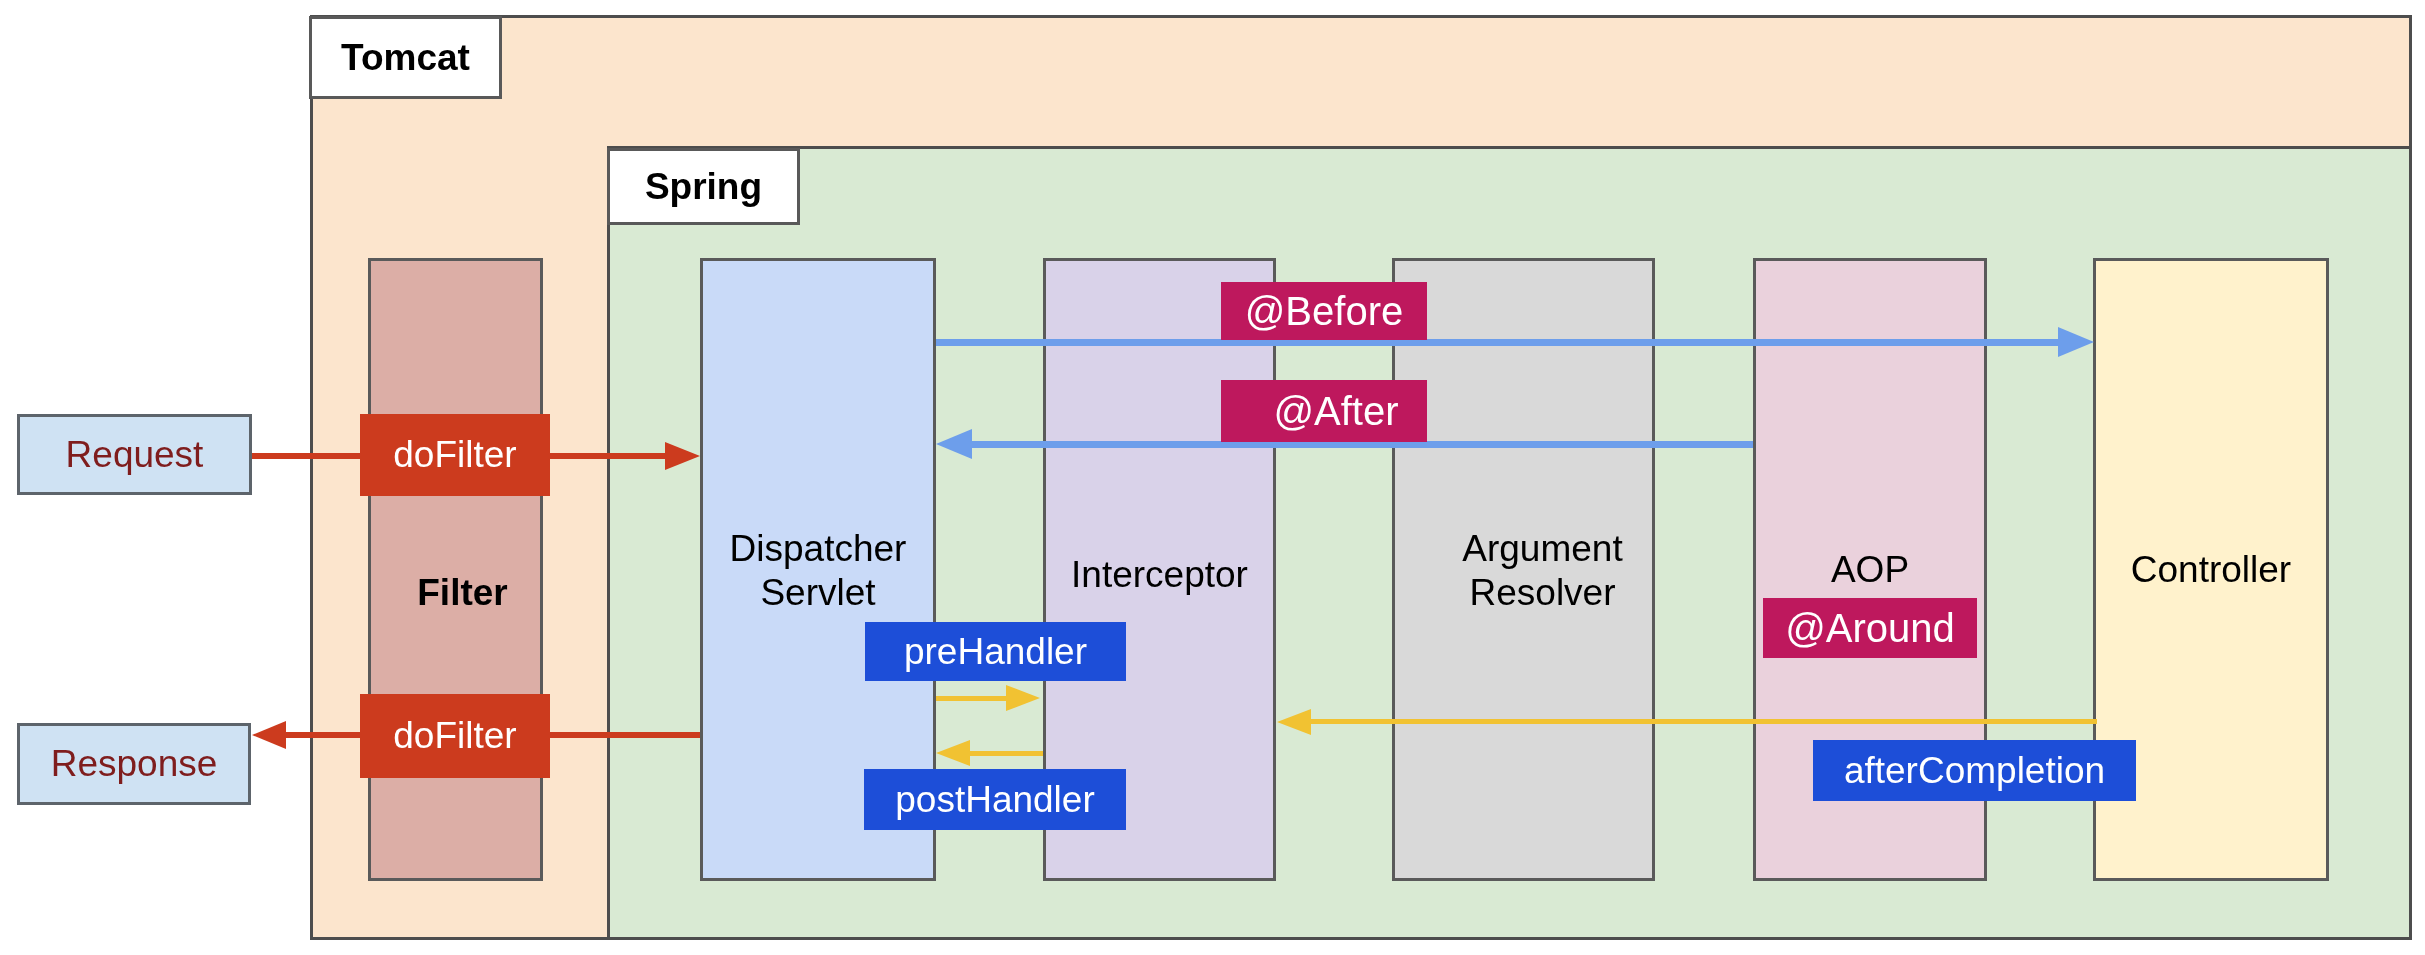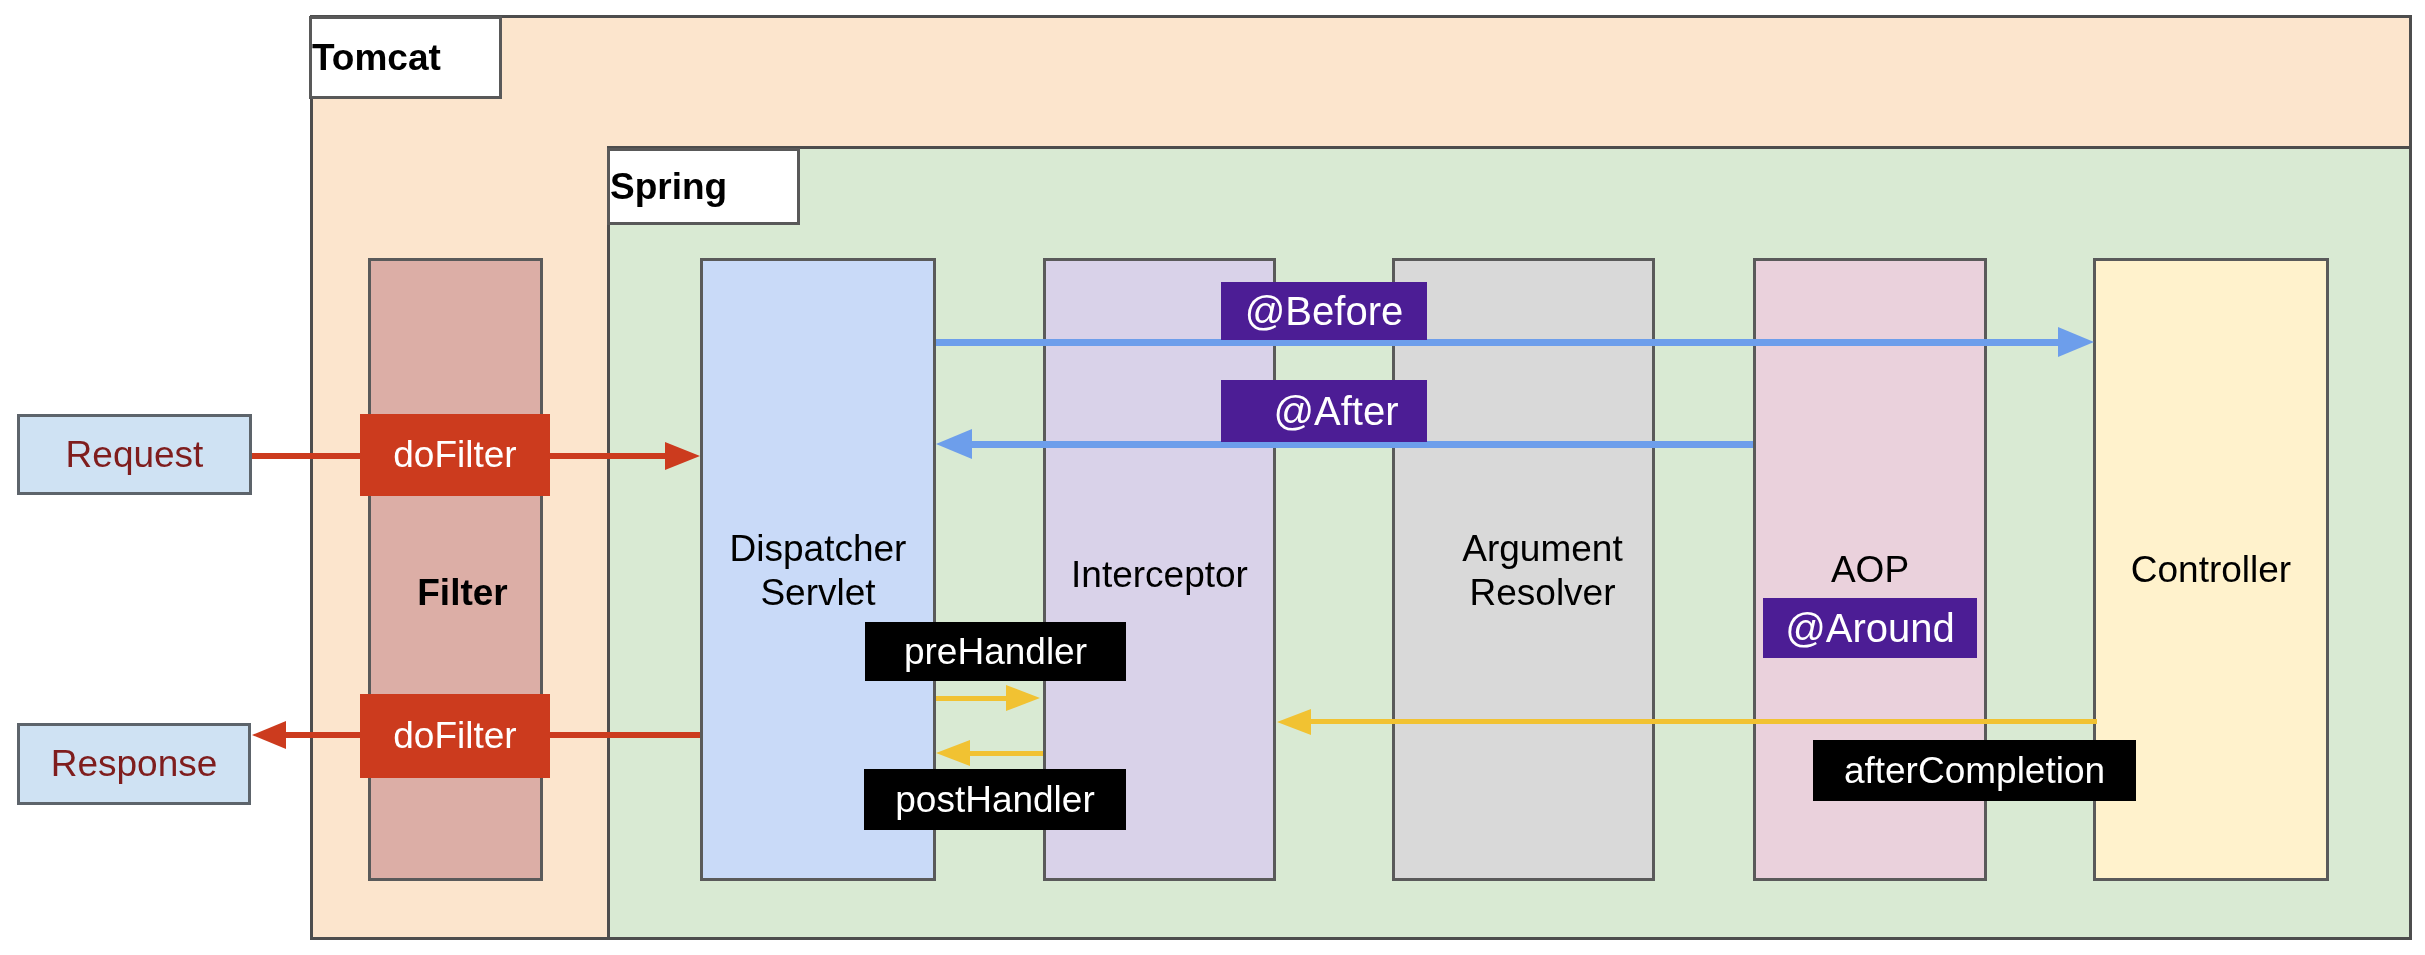--- a/index.html
+++ b/index.html
@@ -10,21 +10,21 @@
   }
 
   
   .big-box { position:absolute; border:3px solid #4d4d4d; }
   .tomcat { left:310px; top:15px; width:2102px; height:925px; background:#fce5cd; z-index:1; }
   .spring { left:607px; top:146px; width:1805px; height:794px; background:#d9ead3; z-index:2; }
 
   
   .tab {
     position:absolute; background:#ffffff; border:3px solid #595959; z-index:7;
-    display:flex; align-items:center; justify-content:flex-start;
+    display:flex; align-items:center; justify-content:center;
     font-size:37px; font-weight:bold; color:#000;
   }
   .tomcat-tab { left:309px; top:16px; width:193px; height:83px; }
   .spring-tab { left:607px; top:148px; width:193px; height:77px; }
 
   
   .col { position:absolute; top:258px; height:623px; border:3px solid #5a5a5a; z-index:3; }
   .col-filter      { left:368px;  width:175px; background:#dcaea6; }
   .col-dispatcher  { left:700px;  width:236px; background:#c9daf8; }
   .col-interceptor { left:1043px; width:233px; background:#d9d2e9; }
@@ -54,22 +54,22 @@
   .blue   { background:#6d9eeb; }
   .yellow { background:#f1c232; }
   .tri { position:absolute; width:0; height:0; z-index:5; }
 
   
   .badge {
     position:absolute; z-index:6; color:#ffffff;
     display:flex; align-items:center; justify-content:center; font-size:37px;
   }
   .badge-red    { background:#cc3b1e; }
-  .badge-blue   { background:#4c1d95; font-size:40px; }
-  .badge-yellow { background:#000000; }
+  .badge-blue   { background:#be185d; font-size:40px; }
+  .badge-yellow { background:#1d4ed8; }
 
   .dofilter-top    { left:360px;  top:414px; width:190px; height:82px; }
   .dofilter-bottom { left:360px;  top:694px; width:190px; height:84px; }
   .before-badge    { left:1221px; top:282px; width:206px; height:58px; }
   .after-badge     { left:1221px; top:380px; width:206px; height:62px;padding-left:24px; }
   .around-badge    { left:1763px; top:598px; width:214px; height:60px; }
   .prehandler      { left:865px;  top:622px; width:261px; height:59px; }
   .posthandler     { left:864px;  top:769px; width:262px; height:61px; }
   .aftercompletion { left:1813px; top:740px; width:323px; height:61px; }
 </style>

